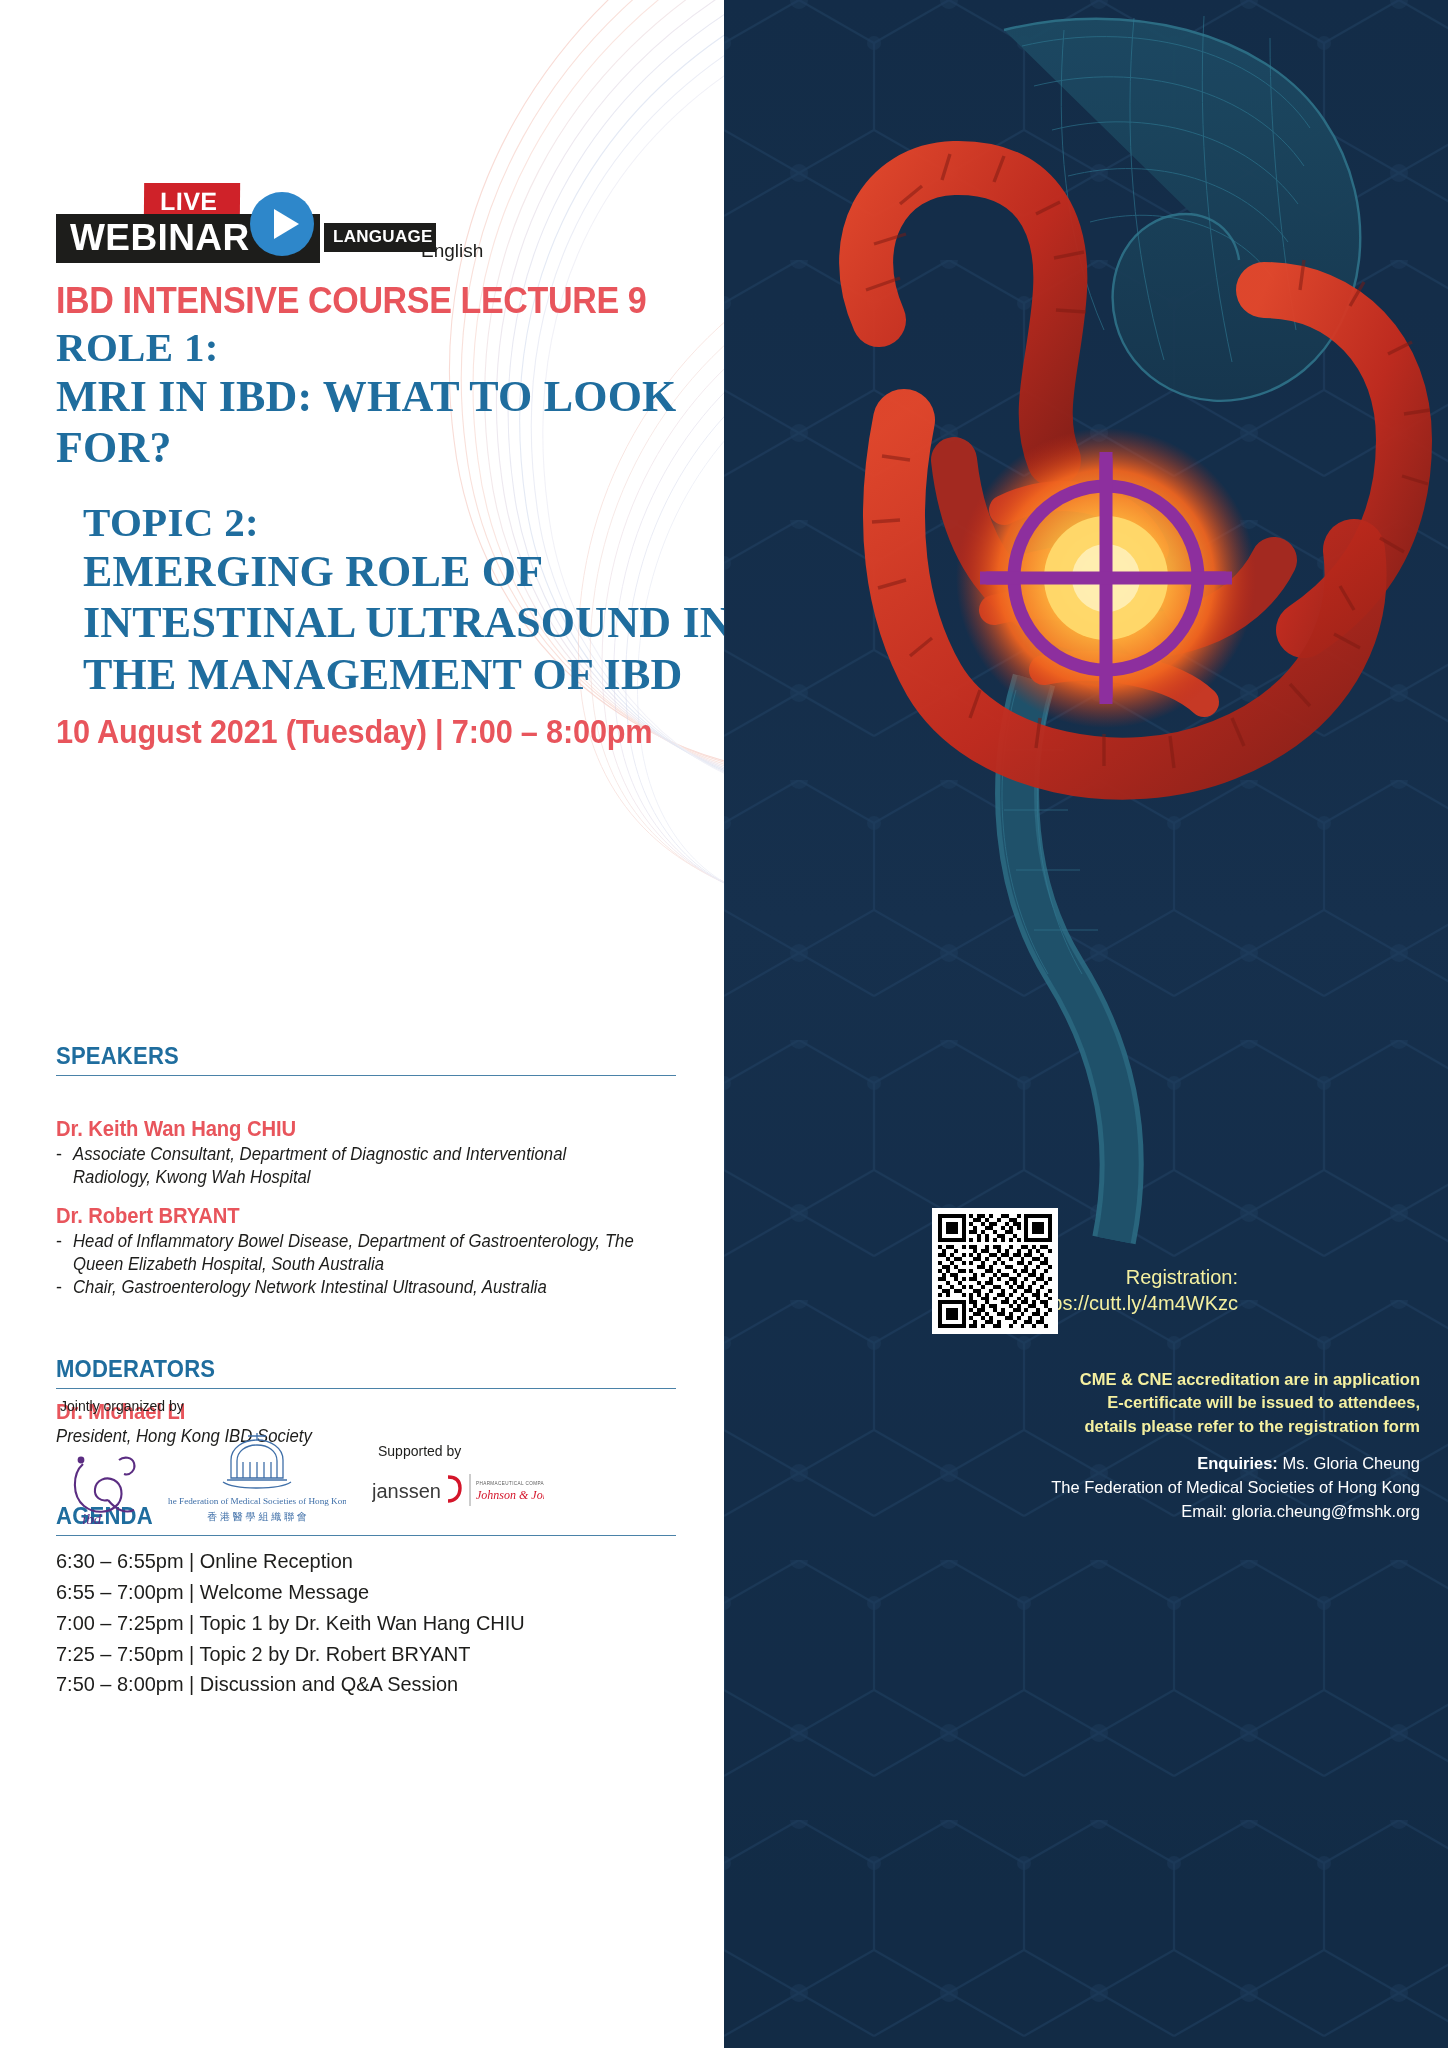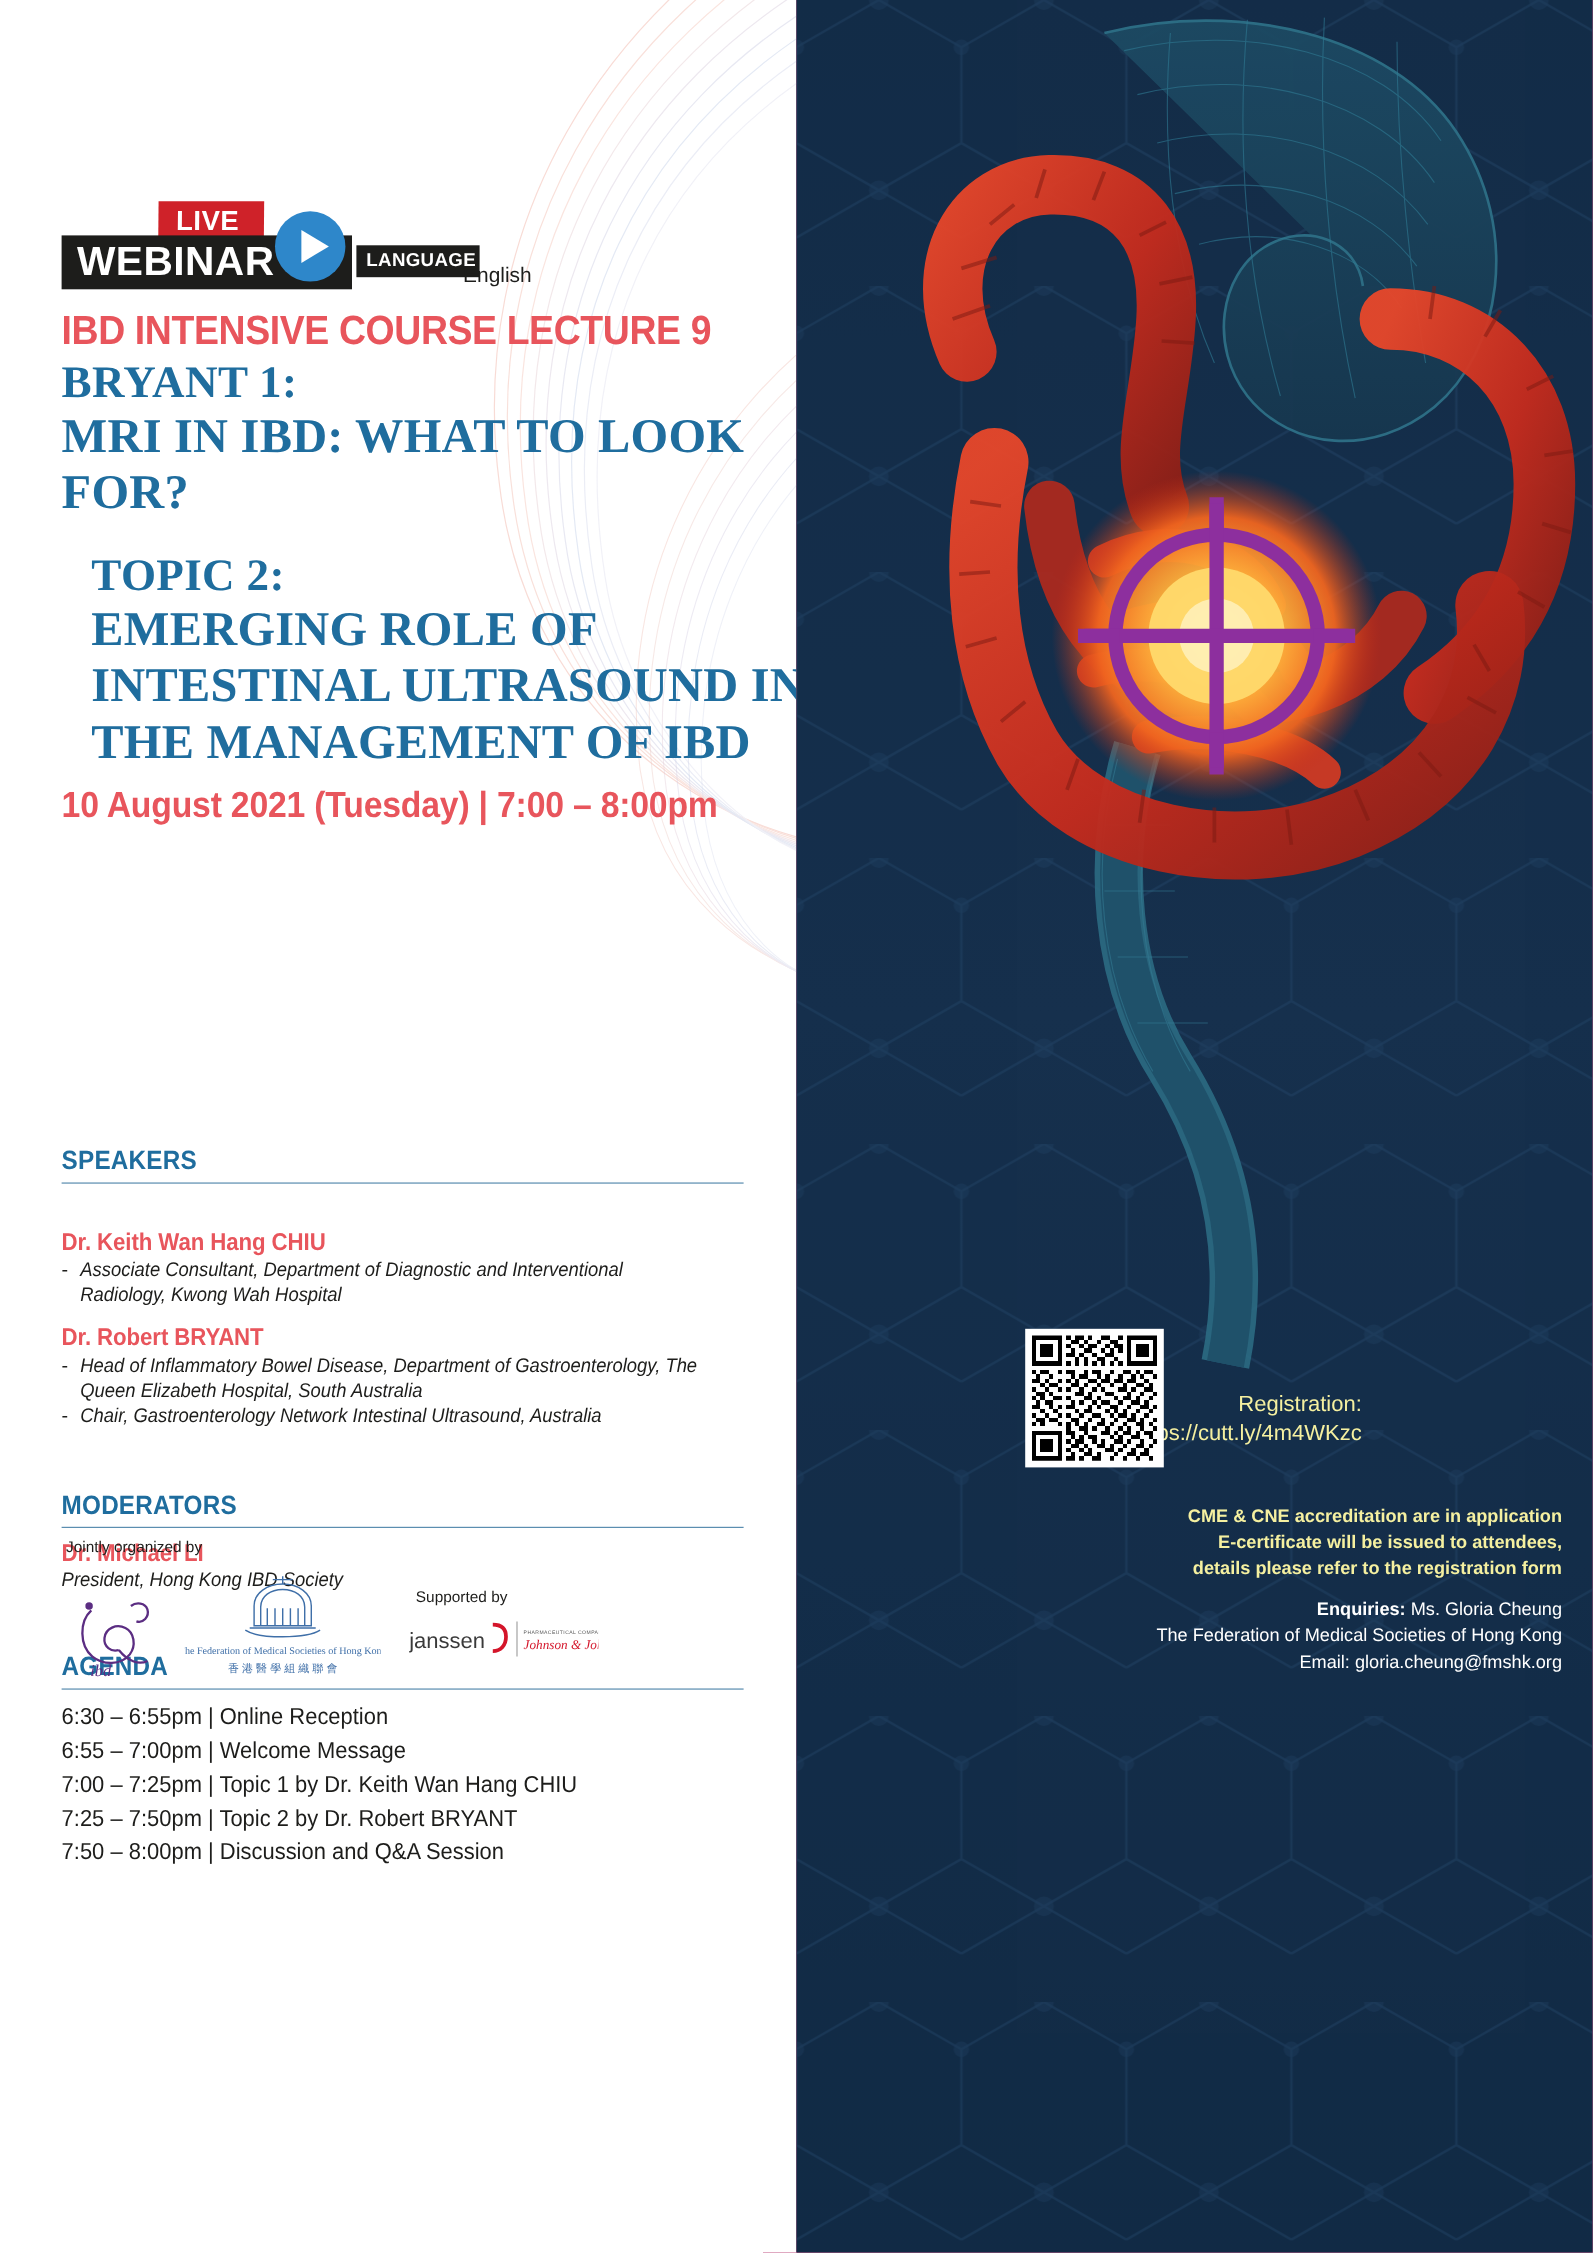--- a/index.html
+++ b/index.html
@@ -1,21 +1,21 @@
 <!DOCTYPE html>
 <html><head>
 <meta charset="utf-8">
 <style>
   * { margin:0; padding:0; box-sizing:border-box; }
   html,body { width:1448px; height:2048px; }
   body {
     font-family:"Liberation Sans", sans-serif;
     background:#fff; position:relative; overflow:hidden;
   }
-  .poster { position:relative; width:1448px; height:2048px; overflow:hidden; background:#be185d; }
+  .poster { position:relative; width:1448px; height:2048px; overflow:hidden; background:#8b5cf6; }
 
   
   .left-col { position:absolute; left:0; top:0; width:724px; height:2048px; background:#fff; overflow:hidden; }
   .swirl { position:absolute; right:-40px; top:-120px; width:640px; height:900px; opacity:.5; pointer-events:none; }
   .swirl2 { position:absolute; left:260px; top:280px; width:520px; height:620px; opacity:.42; pointer-events:none; }
 
   
   .badge-wrap { position:absolute; left:56px; top:183px; width:620px; height:78px; }
   .live-tag {
     position:absolute; left:88px; top:0; background:#cf2229; color:#fff;
@@ -148,21 +148,21 @@
       <div class="play-circle">
           <span class="tri"></span>
         </div>
       <div class="lang-tag">LANGUAGE</div>
       <div class="lang-val">English</div>
     </div>
 
     <div class="lecture-line">IBD INTENSIVE COURSE LECTURE 9</div>
 
     <div id="topic1-block">
-      <div class="topic-label">BRYANT 1:</div>
+      <div class="topic-label">ROLE 1:</div>
       <div class="topic-title">MRI IN IBD: WHAT TO LOOK FOR?</div>
     </div>
 
     <div id="topic2-block">
       <div class="topic-label">TOPIC 2:</div>
       <div class="topic-title">EMERGING ROLE OF INTESTINAL ULTRASOUND IN THE MANAGEMENT OF IBD</div>
     </div>
 
     <div class="datetime">10 August 2021 (Tuesday)  |  7:00 – 8:00pm</div>
 

